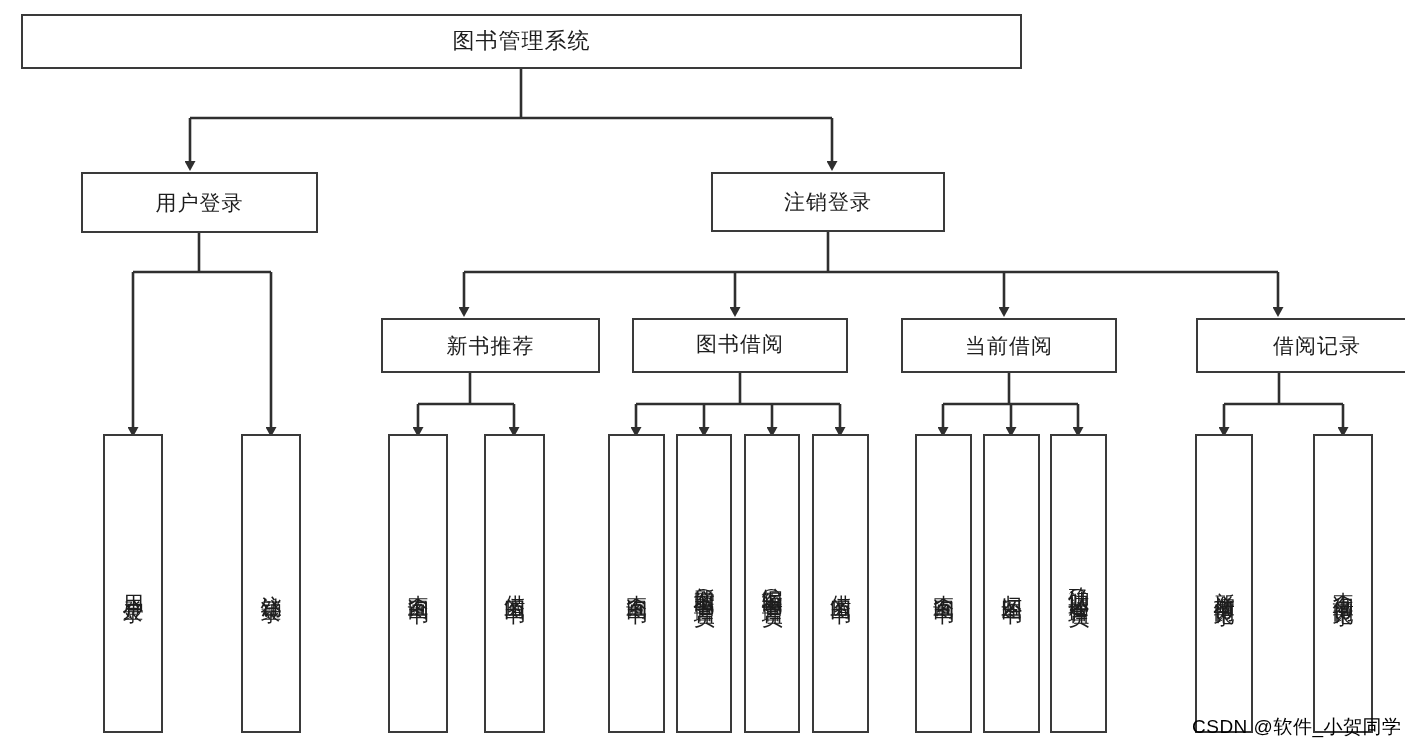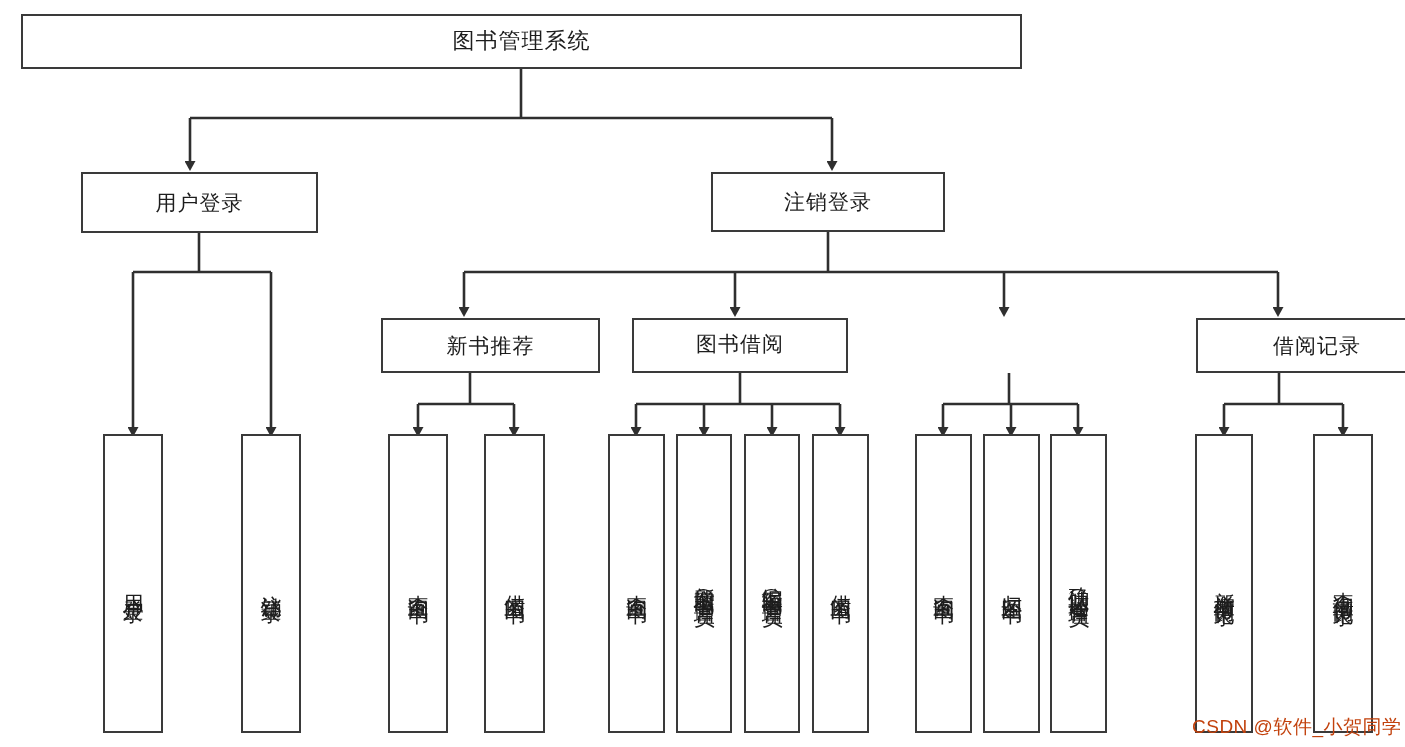--- a/index.html
+++ b/index.html
@@ -55,21 +55,21 @@
     padding: 6px 0;
   }
   .node.v .vtxt {
     writing-mode: vertical-rl;
     text-orientation: upright;
     display: block;
     white-space: nowrap;
   }
   .watermark {
     position: absolute;
-    color: #c2410c;
+    color: #000000;
     font-size: 19px;
     letter-spacing: 0.5px;
     white-space: nowrap;
   }
 </style>
 </head>
 <body>
 
 <div id="canvas">
 
@@ -134,20 +134,23 @@
   <div class="node h" style="left:711px; top:172px; width:234px; height:60px;">
     <span>注销登录</span>
   </div>
 
   <div class="node h" style="left:361px; top:318px; width:219px; height:55px;margin-left:20px;">
     <span>新书推荐</span>
   </div>
   <div class="node h" style="left:632px; top:318px; width:216px; height:55px;font-family:Liberation Mono, monospace;">
     <span>图书借阅</span>
   </div>
+  <div class="node h" style="left:901px; top:318px; width:216px; height:55px;">
+    <span>当前借阅</span>
+  </div>
   <div class="node h" style="left:1196px; top:318px; width:228px; height:55px;padding-left:14px;">
     <span>借阅记录</span>
   </div>
 
   <div class="node v" style="left:103px; top:434px; width:60px; height:299px;">
     <span class="vtxt">用户登录</span>
   </div>
   <div class="node v" style="left:241px; top:434px; width:60px; height:299px;">
     <span class="vtxt">注销登录</span>
   </div>

